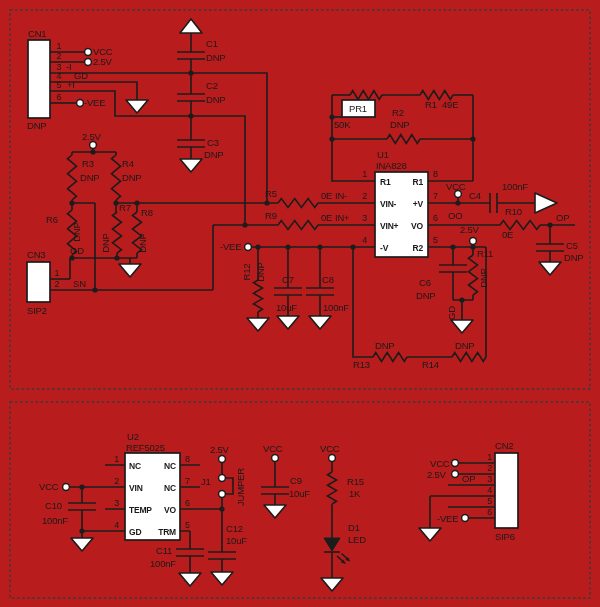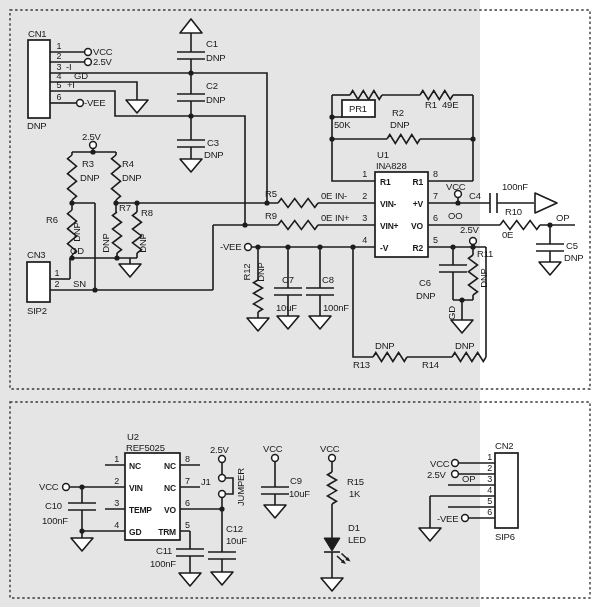--- a/index.html
+++ b/index.html
@@ -1,16 +1,16 @@
 <!DOCTYPE html>
 <html><head>
 <meta charset="utf-8">
 <style>
   html,body{margin:0;padding:0;background:#ffffff;}
-  .page{width:480px;height:607px;background:#e5e5e5;position:relative;}
+  .page{width:600px;height:607px;background:#b91c1c;position:relative;}
   svg{display:block;}
   text{font-family:"Liberation Sans","DejaVu Sans",sans-serif;fill:#1a1a1a;letter-spacing:-0.2px;}
   .lbl{font-size:9.5px;}
   .sm{font-size:9px;}
   .ic{font-size:8.5px;font-weight:bold;}
   .ref{font-size:9.5px;}
   .w{stroke:#1c1c1c;stroke-width:1.6;fill:none;}
   .box{stroke:#1c1c1c;stroke-width:1.7;fill:#ffffff;}
   .border{stroke:#3a3a3a;stroke-width:1.4;fill:none;stroke-dasharray:2.5 2.6;}
 </style>

